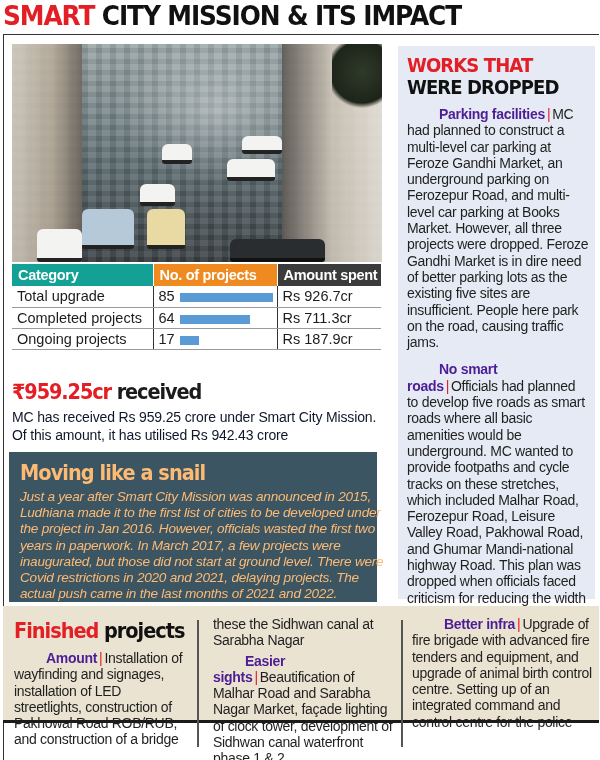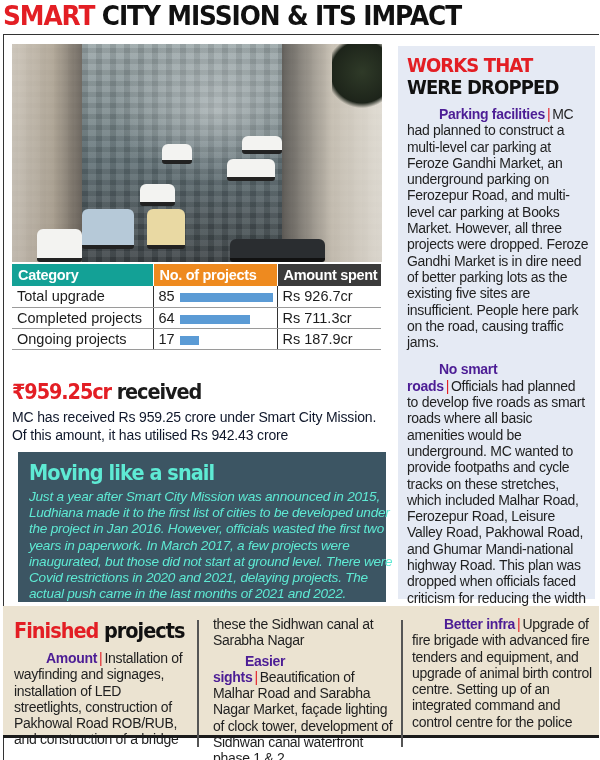--- a/index.html
+++ b/index.html
@@ -51,37 +51,37 @@
   .stats-table td .num { display: inline-block; width: 20px; }
   .stats-table td .bar { display: inline-block; height: 9px; background: #5b9bd5; vertical-align: -1px; margin-left: 1px; }
 
   
   .received { position: absolute; left: 12px; top: 380px; width: 380px; }
   .received-title { font-family: "DejaVu Sans", sans-serif; font-weight: bold; font-size: 21px; letter-spacing: -1.2px; transform: scaleX(0.92); transform-origin: left; white-space: nowrap; line-height: 24px; }
   .received-title .red { color: #e31e24; }
   .received-text { font-size: 14px; line-height: 18px; margin-top: 4px; color: #0f172a; letter-spacing: -0.15px; }
 
   
-  .snail { position: absolute; left: 18px; top: 452px; width: 368px; height: 150px; background: #3c5563; padding: 8px 0 0 11px; color: #5eead4; }
+  .snail { position: absolute; left: 9px; top: 452px; width: 368px; height: 150px; background: #3c5563; padding: 8px 0 0 11px; color: #fdba74; }
   .snail-title { font-family: "DejaVu Sans", sans-serif; font-weight: bold; font-size: 21px; letter-spacing: -1px; line-height: 26px; transform: scaleX(0.92); transform-origin: left; white-space: nowrap; }
   .snail-text { font-size: 13.6px; line-height: 16.2px; margin-top: 3px; width: 376px; letter-spacing: -0.25px; font-style: italic; }
 
   
   .dropped { position: absolute; left: 398px; top: 46px; width: 197px; height: 553px; background: #e5eaf4; padding: 8px 6px 0 9px; }
   .dropped-title { font-family: "DejaVu Sans", sans-serif; font-weight: bold; font-size: 20px; line-height: 22px; letter-spacing: -1px; transform: scaleX(0.9); transform-origin: left; white-space: nowrap; }
   .dropped-title .red { color: #e31e24; }
   .dropped-title .black { color: #111; }
   .dropped p { font-size: 14px; line-height: 16.3px; color: #1f1f1f; letter-spacing: -0.3px; }
   .dropped p.first { margin-top: 8px; }
   .dropped p.second { margin-top: 11px; }
   .lead { font-weight: bold; color: #4c1d95; margin-left: 32px; }
   .pipe { color: #e31e24; font-weight: normal; margin: 0 2px; }
 
   
-  .finished { position: absolute; left: 3px; top: 606px; width: 596px; height: 132px; background: #ebe3d1; border-bottom: 3px solid #1b1b1b; }
+  .finished { position: absolute; left: 3px; top: 606px; width: 596px; height: 117px; background: #ebe3d1; border-bottom: 3px solid #1b1b1b; }
   .finished-title { position: absolute; left: 11px; top: 12px; font-family: "DejaVu Sans", sans-serif; font-weight: bold; font-size: 21px; letter-spacing: -1.1px; transform: scaleX(0.92); transform-origin: left; white-space: nowrap; line-height: 26px; }
   .finished-title .red { color: #e31e24; }
   .finished-title .black { color: #111; }
   .fcol { position: absolute; font-size: 14px; line-height: 16.3px; color: #1f1f1f; letter-spacing: -0.3px; }
   .fcol.c1 { left: 11px; top: 44px; width: 176px; }
   .fcol.c2 { left: 210px; top: 10px; width: 182px; }
   .fcol.c3 { left: 409px; top: 10px; width: 180px; }
   .fcol .gap { margin-top: 4px; }
   .vrule { position: absolute; top: 14px; width: 1.5px; height: 127px; background: #555; }
   .vrule.r1 { left: 194px; }

